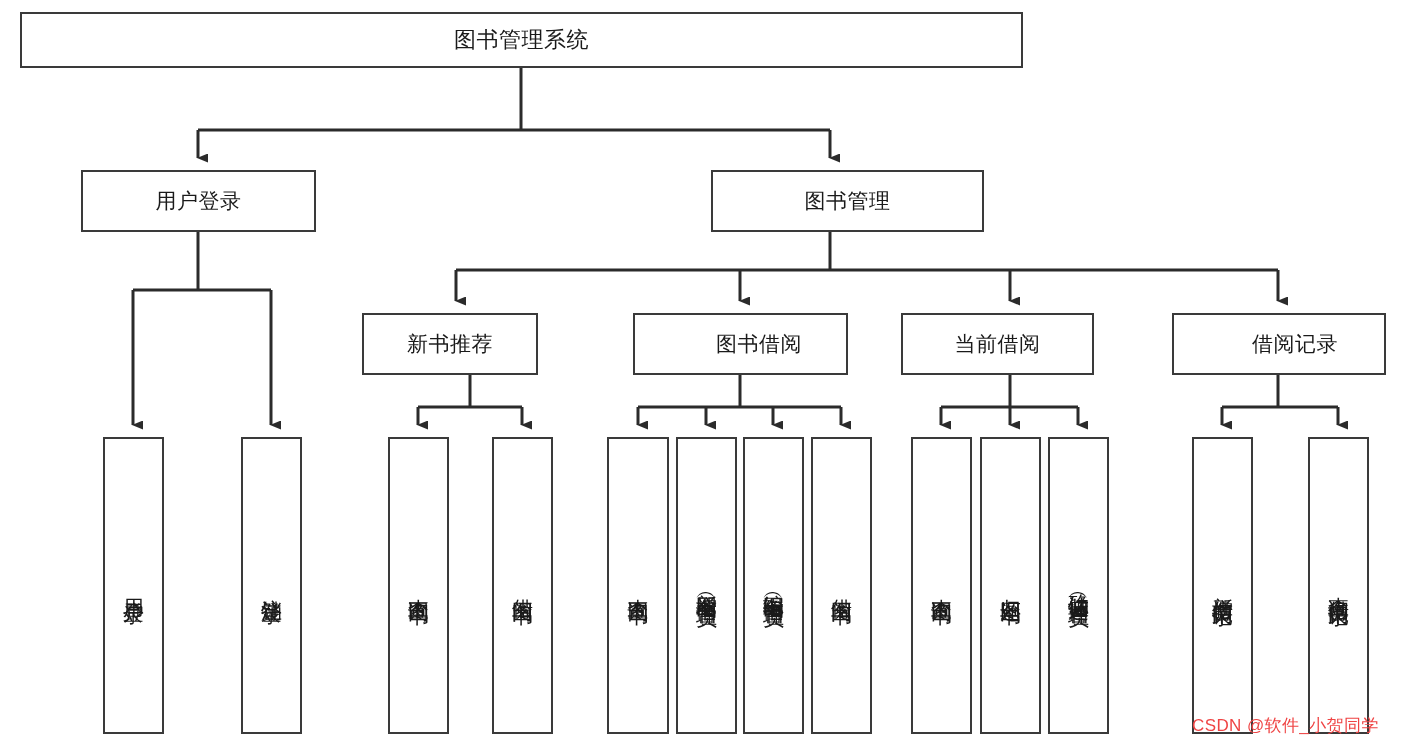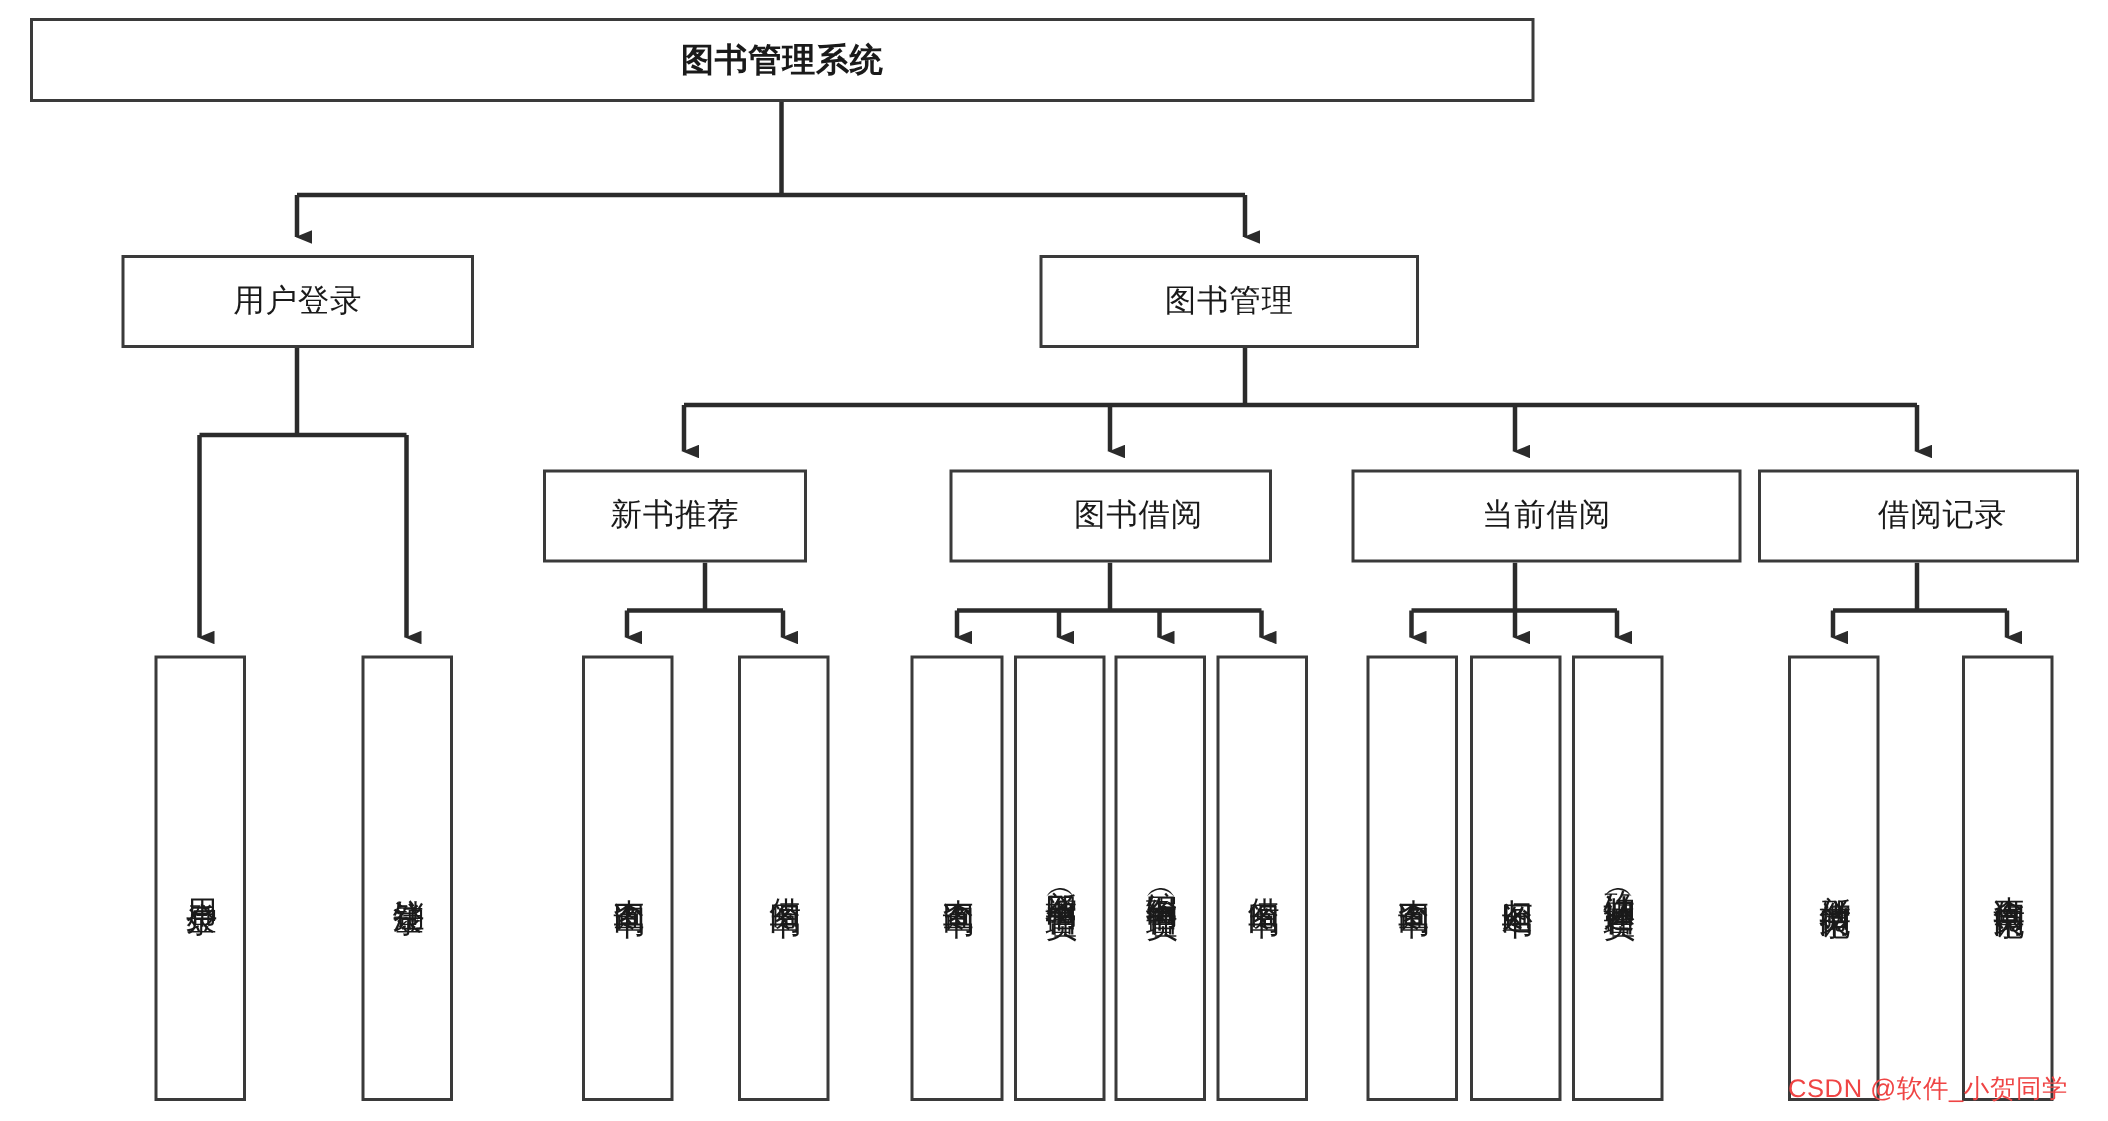--- a/index.html
+++ b/index.html
@@ -124,38 +124,38 @@
       <path d="M1010,407 L1010,425" marker-end="url(#arrow)"></path>
       <path d="M1078,407 L1078,425" marker-end="url(#arrow)"></path>
 
       <path d="M1278,375 L1278,407"></path>
       <path d="M1222,407 L1338,407"></path>
       <path d="M1222,407 L1222,425" marker-end="url(#arrow)"></path>
       <path d="M1338,407 L1338,425" marker-end="url(#arrow)"></path>
     </g>
   </svg>
 
-  <div class="node root horiz" style="left:20px; top:12px; width:1003px; height:56px;font-weight:bold;">
+  <div class="node root horiz" style="left:20px; top:12px; width:1003px; height:56px;">
     <span class="node-label">图书管理系统</span>
   </div>
 
   <div class="node horiz" style="left:81px; top:170px; width:235px; height:62px;">
     <span class="node-label">用户登录</span>
   </div>
-  <div class="node horiz" style="left:693px; top:170px; width:253px; height:62px;">
+  <div class="node horiz" style="left:711px; top:170px; width:273px; height:62px;">
     <span class="node-label">图书管理</span>
   </div>
 
   <div class="node horiz" style="left:362px; top:313px; width:176px; height:62px;">
     <span class="node-label">新书推荐</span>
   </div>
   <div class="node horiz" style="left:633px; top:313px; width:215px; height:62px;padding-left:37px;">
     <span class="node-label">图书借阅</span>
   </div>
-  <div class="node horiz" style="left:901px; top:313px; width:260px; height:62px;">
+  <div class="node horiz" style="left:901px; top:313px; width:193px; height:62px;">
     <span class="node-label">当前借阅</span>
   </div>
   <div class="node horiz" style="left:1172px; top:313px; width:214px; height:62px;padding-left:32px;">
     <span class="node-label">借阅记录</span>
   </div>
 
   <div class="node vert" style="left:103px; top:437px; width:61px; height:297px;">
     <span class="node-label">用户登录</span>
   </div>
   <div class="node vert" style="left:241px; top:437px; width:61px; height:297px;">

